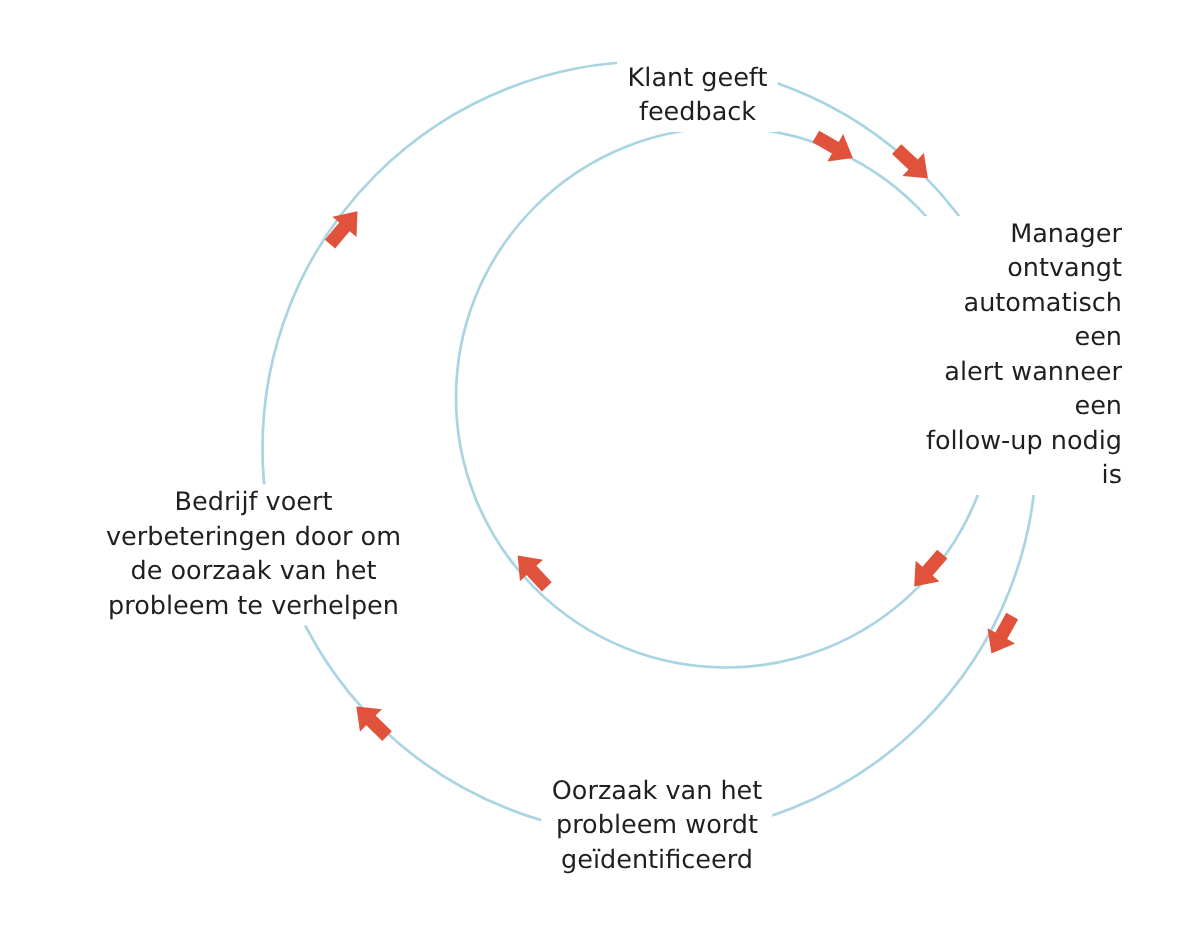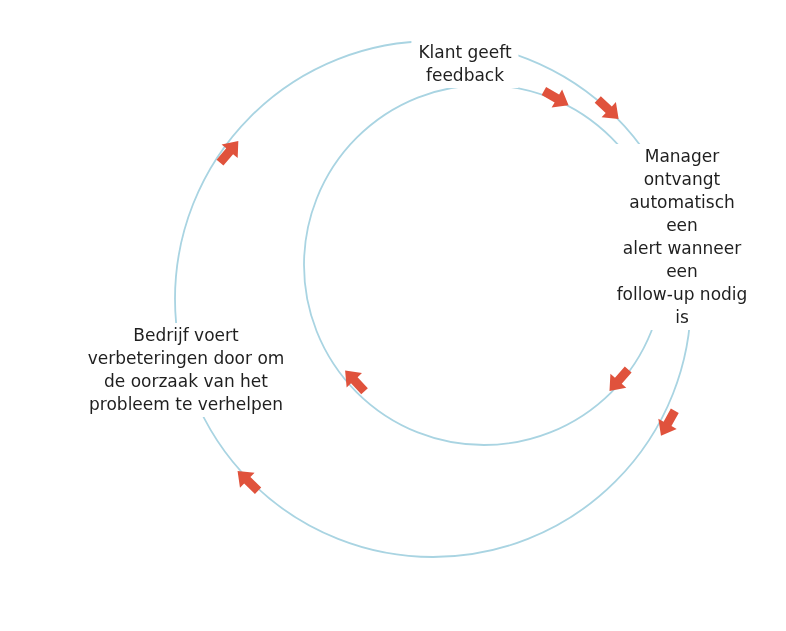--- a/index.html
+++ b/index.html
@@ -57,25 +57,28 @@
         <path d="M -14 -4.5 L 1 -4.5 L 1 -10.5 L 14.5 0 L 1 10.5 L 1 4.5 L -14 4.5 Z" transform="translate(577,380) rotate(131)" class="arrow"></path>
         <path d="M -14 -4.5 L 1 -4.5 L 1 -10.5 L 14.5 0 L 1 10.5 L 1 4.5 L -14 4.5 Z" transform="translate(626,423) rotate(119)" class="arrow"></path>
         <path d="M -14 -4.5 L 1 -4.5 L 1 -10.5 L 14.5 0 L 1 10.5 L 1 4.5 L -14 4.5 Z" transform="translate(313,381) rotate(-133)" class="arrow"></path>
         <path d="M -14 -4.5 L 1 -4.5 L 1 -10.5 L 14.5 0 L 1 10.5 L 1 4.5 L -14 4.5 Z" transform="translate(206,481) rotate(-136)" class="arrow"></path>
       </g>
   </svg>
 
   <div class="label" style="left:423px; top:64px;">Klant geeft
 feedback</div>
 
-  <div class="label" style="left:640px; top:237px;">Manager ontvangt
+  <div class="label" style="left:640px; top:237px;text-align:right;">Manager ontvangt
 automatisch een
 alert wanneer een
 follow-up nodig is</div>
 
 
-  <div class="label" style="left:144px; top:370px;">Bedrijf voert
+  <div class="label" style="left:127px; top:370px;">Bedrijf voert
 verbeteringen door om
 de oorzaak van het
 probleem te verhelpen</div>
 
+  <div class="label" style="left:396px; top:551px;">Oorzaak van het
+probleem wordt
+geïdentificeerd</div>
 
 </div>
 
 </body></html>

